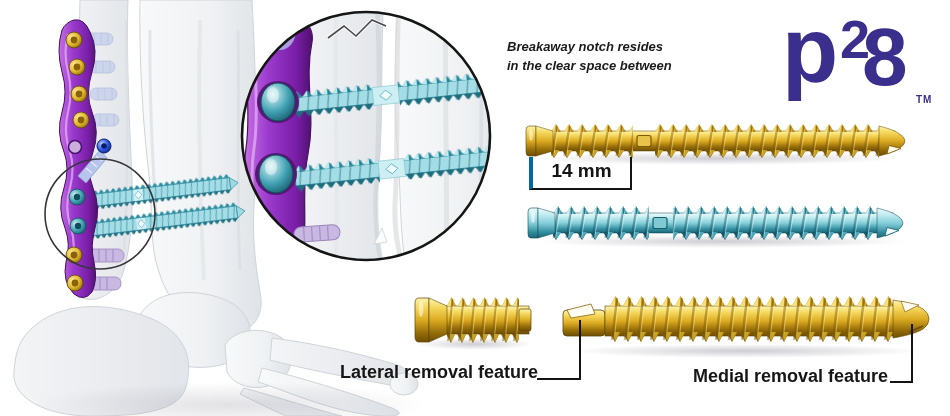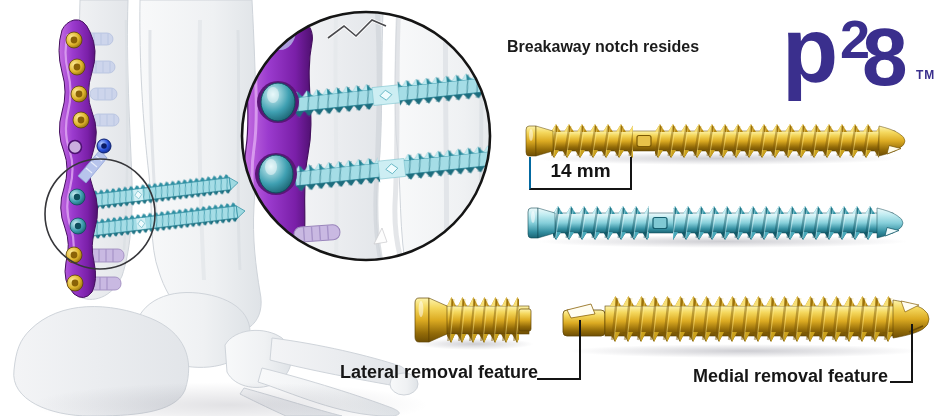--- a/index.html
+++ b/index.html
@@ -1,31 +1,31 @@
 <!DOCTYPE html>
 <html><head>
 <meta charset="utf-8">
 <style>
   html,body{margin:0;padding:0;background:#fff;}
   .stage{position:relative;width:950px;height:416px;background:#fff;overflow:hidden;
          font-family:"Liberation Sans",sans-serif;}
   .abs{position:absolute;}
   .soft-shadow{position:absolute;background:radial-gradient(ellipse at center,
          rgba(125,125,138,.38) 0%, rgba(125,125,138,0) 70%);pointer-events:none;}
-  .annotation{left:507px;top:37px;color:#1b1b1b;font-weight:bold;font-size:16px;line-height:19px;}
-  .measure{border-left:2px solid #0369a1;border-right:2px solid #141414;border-bottom:2px solid #141414;
+  .annotation{left:507px;top:37px;color:#1b1b1b;font-weight:bold;font-size:13px;line-height:19px;font-style:italic;}
+  .measure{border-left:4px solid #0369a1;border-right:2px solid #141414;border-bottom:2px solid #141414;
            text-align:center;color:#141414;font-weight:bold;font-size:19px;padding-top:3px;box-sizing:border-box;}
   .callout-label{color:#161616;font-weight:bold;font-size:18px;text-align:right;white-space:nowrap;}
   .leader{border-right:2px solid #141414;border-bottom:2px solid #141414;}
   .logo{color:#3a2f8d;}
   .logo span{position:absolute;font-weight:bold;}
   .logo .lp{font-size:92px;left:-6px;top:-8px;letter-spacing:-4px;}
   .logo .l2{font-size:54px;left:52px;top:2px;}
   .logo .l8{font-size:82px;left:74px;top:4px;}
-  .logo .ltm{font-size:12px;left:128px;top:62px;letter-spacing:1px;}
+  .logo .ltm{font-size:10px;left:128px;top:88px;letter-spacing:1px;}
 </style>
 </head>
 <body>
 
 <div class="stage">
 
   <svg class="abs" style="left:0;top:0" width="430" height="416" viewBox="0 0 430 416">
     <defs>
       <linearGradient id="boneG" x1="0" y1="0" x2="1" y2="0">
         <stop offset="0" stop-color="#f8f9fa"></stop>
@@ -230,20 +230,21 @@
         <rect x="58" y="222" width="46" height="15" rx="7" fill="#c9b9e2" stroke="#9a86bb"></rect>
         <path d="M68,222 v15 M76,222 v15 M84,222 v15 M92,222 v15" stroke="#a794c9" stroke-width="1.4"></path>
       </g>
       <path d="M138,240 L146,224 L151,238 Z" fill="#fdfdfd" stroke="#c8c8cc" stroke-width=".7"></path>
     </g>
     <circle cx="130" cy="132" r="124" fill="none" stroke="#151515" stroke-width="2.6"></circle>
   </svg>
 
   <div class="abs annotation">
     <div>Breakaway notch resides</div>
+    <div>in the clear space between</div>
   </div>
 
   <div class="abs logo" style="left:788px;top:6px;width:150px;height:100px">
     <span class="lp">p</span>
     <span class="l2">2</span>
     <span class="l8">8</span>
     <span class="ltm">TM</span>
   </div>
 
   <div class="soft-shadow" style="left:532px;top:152px;width:372px;height:13px"></div>

